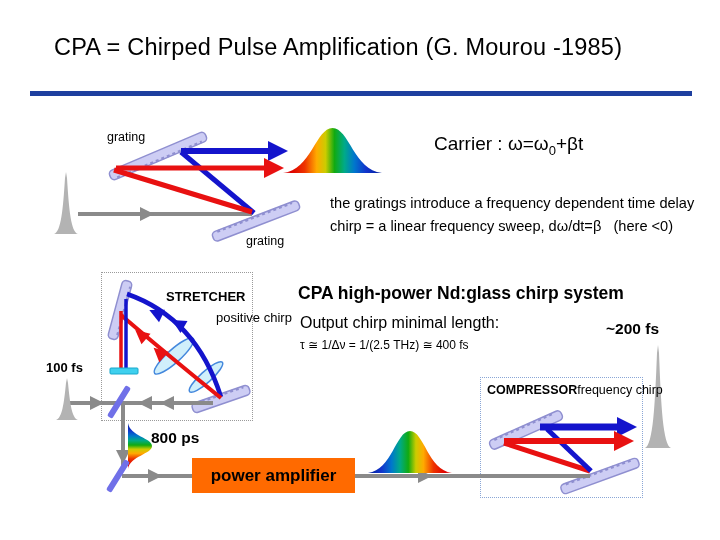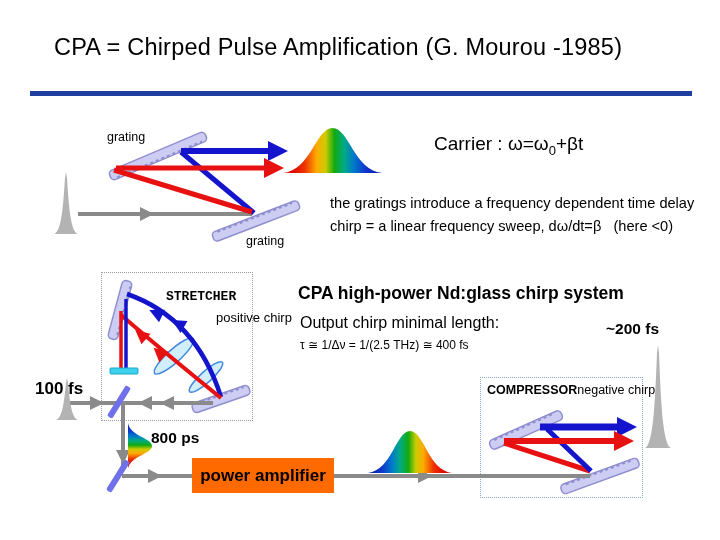--- a/index.html
+++ b/index.html
@@ -9,31 +9,31 @@
   #title{left:54px;top:34px;font-size:23.5px;letter-spacing:0.2px;}
   #toprule{left:30px;top:91px;width:662px;height:5px;background:#1e3f9f;}
   #grating1-label{left:107px;top:130px;font-size:12.5px;}
   #grating2-label{left:246px;top:234px;font-size:12.5px;}
   #carrier{left:434px;top:133px;font-size:19px;}
   #carrier sub{font-size:13px;}
   #note1{left:330px;top:195px;font-size:14.6px;}
   #note2{left:330px;top:218px;font-size:14.6px;white-space:pre;}
   #stretcher-box{left:101px;top:272px;width:150px;height:147px;border:1.5px dotted #9a9a9a;}
   #compressor-box{left:480px;top:377px;width:161px;height:119px;border:1.5px dotted #8aa6d6;}
-  #stretcher-title{left:166px;top:289px;font-size:13px;font-weight:bold;font-family:Liberation Mono, monospace;}
+  #stretcher-title{left:166px;top:289px;font-size:13px;font-weight:bold;}
   #stretcher-sub{left:176px;top:310px;font-size:13px;margin-left:40px;}
-  #l100{left:35px;top:360px;font-size:17px;font-weight:bold;margin-top:19px;}
+  #l100{left:46px;top:360px;font-size:13px;font-weight:bold;}
   #l500{left:151px;top:429px;font-size:15.5px;font-weight:bold;}
   #heading{left:298px;top:283px;font-size:17.5px;font-weight:bold;}
   #out1{left:300px;top:314px;font-size:16px;}
   #out2{left:300px;top:338px;font-size:12px;}
   #l400{left:606px;top:320px;font-size:15.5px;font-weight:bold;}
   #comp-label{left:487px;top:383px;font-size:12.5px;}
   #comp-label .b{font-weight:bold;}
-  #amp-box{left:192px;top:458px;width:142px;height:35px;background:#ff6a00;
+  #amp-box{left:192px;top:458px;width:163px;height:35px;background:#ff6a00;
            display:flex;align-items:center;justify-content:center;z-index:3;}
   #amp-box span{font-size:17px;font-weight:bold;}
   #diagram-svg{position:absolute;left:0;top:0;z-index:1;}
   .txt{z-index:2;}
   .box{z-index:0;}
 </style>
 </head>
 <body>
 
 <div class="abs box" id="stretcher-box"></div>
@@ -175,17 +175,17 @@
 <div class="abs txt" id="stretcher-sub">positive chirp</div>
 
 <div class="abs txt" id="l100">100 fs</div>
 <div class="abs txt" id="l500">800 ps</div>
 <div class="abs txt" id="l400">~200 fs</div>
 
 <div class="abs txt" id="heading">CPA high-power Nd:glass chirp system</div>
 <div class="abs txt" id="out1">Output chirp minimal length:</div>
 <div class="abs txt" id="out2">τ ≅ 1/Δν = 1/(2.5 THz) ≅ 400 fs</div>
 
-<div class="abs txt" id="comp-label"><span class="b">COMPRESSOR</span><span>negative chirp</span></div>
+<div class="abs txt" id="comp-label"><span class="b">COMPRESSOR</span><span>frequency chirp</span></div>
 
 <div class="abs" id="amp-box">
   <span>power amplifier</span>
 </div>
 
 </body></html>

